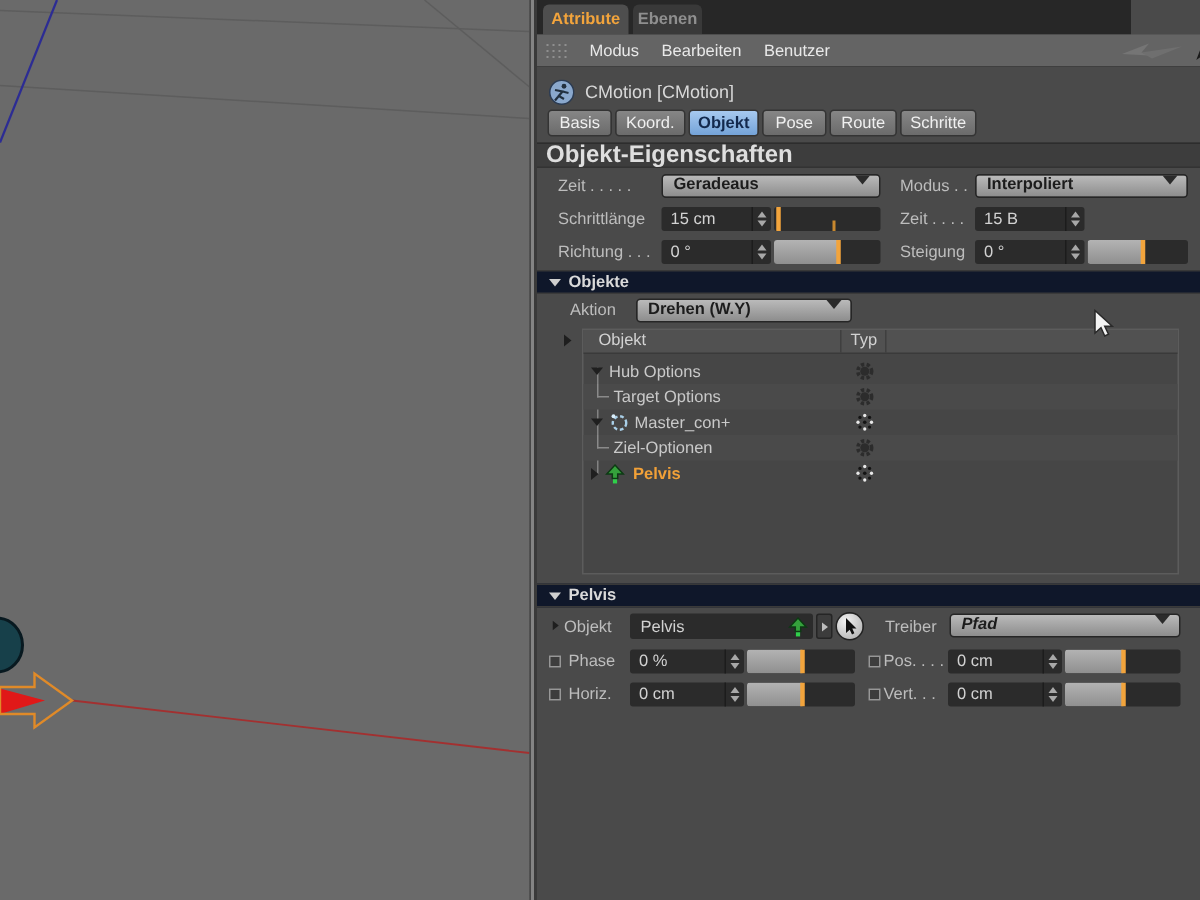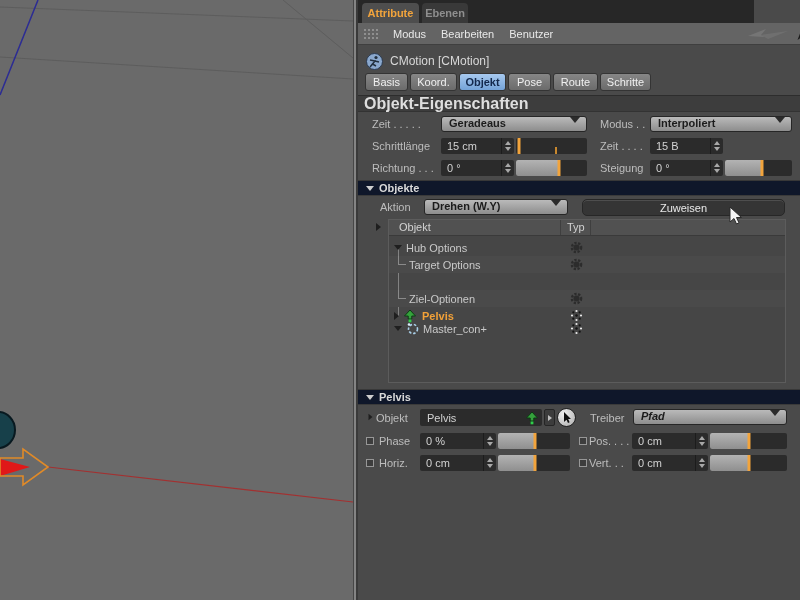--- a/index.html
+++ b/index.html
@@ -274,23 +274,20 @@
   <div class="grp-header abs" style="top:180px;">
     <i class="tri-down"></i>
     <span>Objekte</span>
   </div>
 
   <span class="flabel" style="left:22px; top:199px;">Aktion</span>
   <div class="dd" style="left:66px; top:199px; width:144px;">
     <span class="dd-val">Drehen (W.Y)</span>
       <i class="dd-arrow"></i>
   </div>
-  <div class="dark-btn" style="left:224px; top:199px; width:203px;">
-    <span>Zuweisen</span>
-  </div>
 
   <i class="tri-right-sm abs" style="left:18px; top:223px;"></i>
 
   <div class="tree-box abs">
     <div class="tree-head">
       <span style="position:absolute; left:10px; top:1px;">Objekt</span>
       <div class="colsep" style="left:171px;"></div>
       <span style="position:absolute; left:178px; top:1px;">Typ</span>
       <div class="colsep" style="left:201px;"></div>
     </div>
@@ -313,21 +310,21 @@
         <i class="elbow"></i>
       <span class="lbl">Target Options</span>
       <span class="typ-cell">
         <svg width="13" height="13">
             <circle cx="6.5" cy="6.5" r="3" fill="#2c2c2c"></circle>
             <circle cx="6.5" cy="6.5" r="4.6" fill="none" stroke="#2c2c2c" stroke-width="2.4" stroke-dasharray="2.2 1.6"></circle>
           </svg>
       </span>
     </div>
 
-    <div class="trow" style="top:53px;margin-top:47px;">
+    <div class="trow" style="top:53px;">
       <i class="texp-d" style="margin-left:5px;"></i>
       <svg width="13" height="13" style="margin-left:4px;">
         <circle cx="7" cy="7" r="4.5" fill="none" stroke="#a9cfe8" stroke-width="1.6" stroke-dasharray="2.5 1.8"></circle>
         <circle cx="3" cy="2.5" r="1.3" fill="#d9eefb"></circle>
       </svg>
       <span class="lbl" style="margin-left:4px;">Master_con+</span>
       <span class="typ-cell">
         <svg width="13" height="13">
           <g fill="#e8e8e8">
               <circle cx="6.5" cy="2" r="1.1"></circle>

